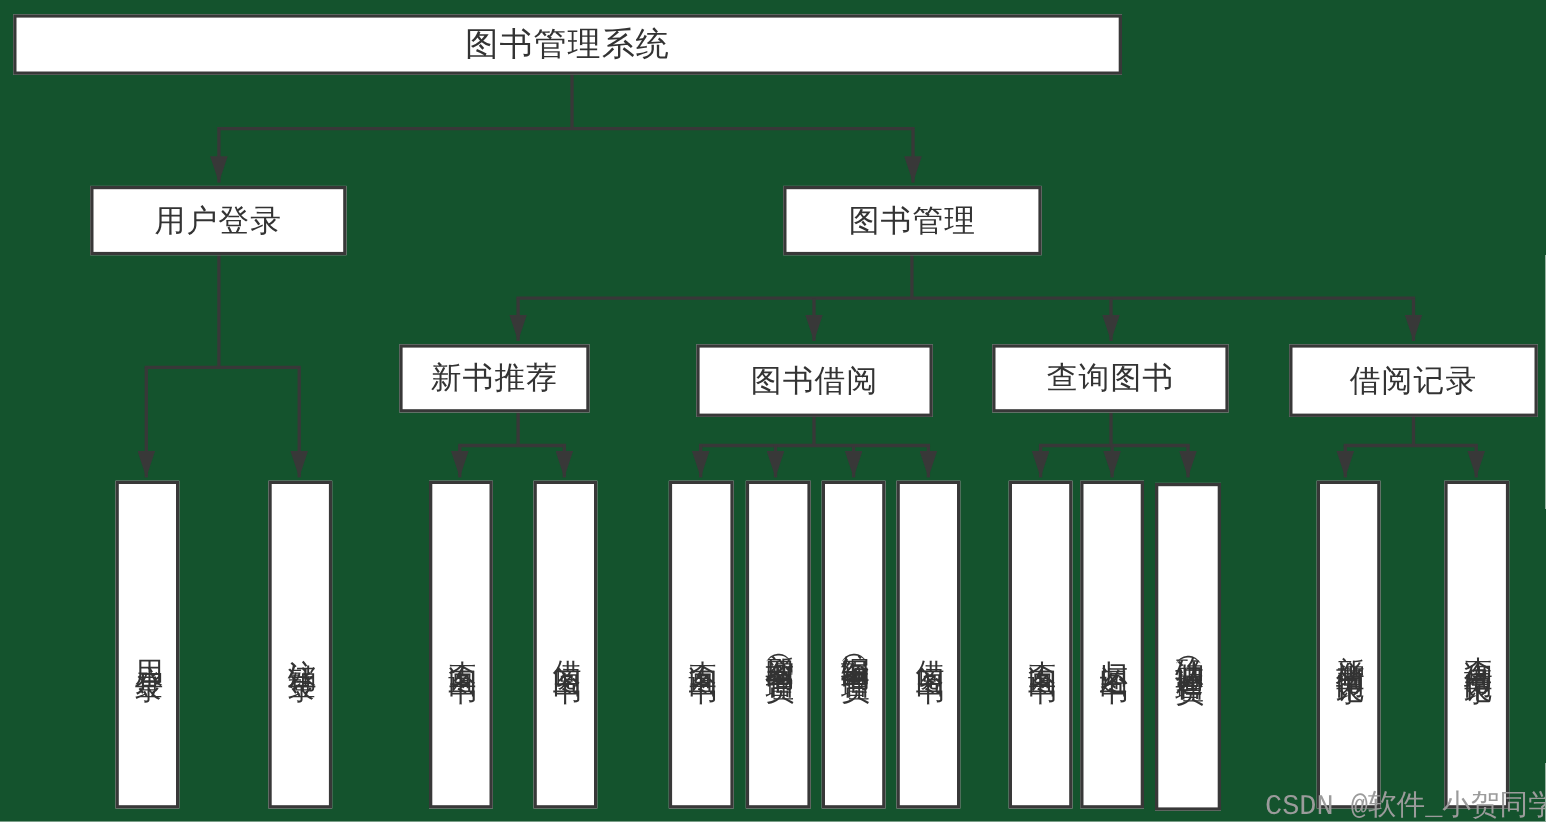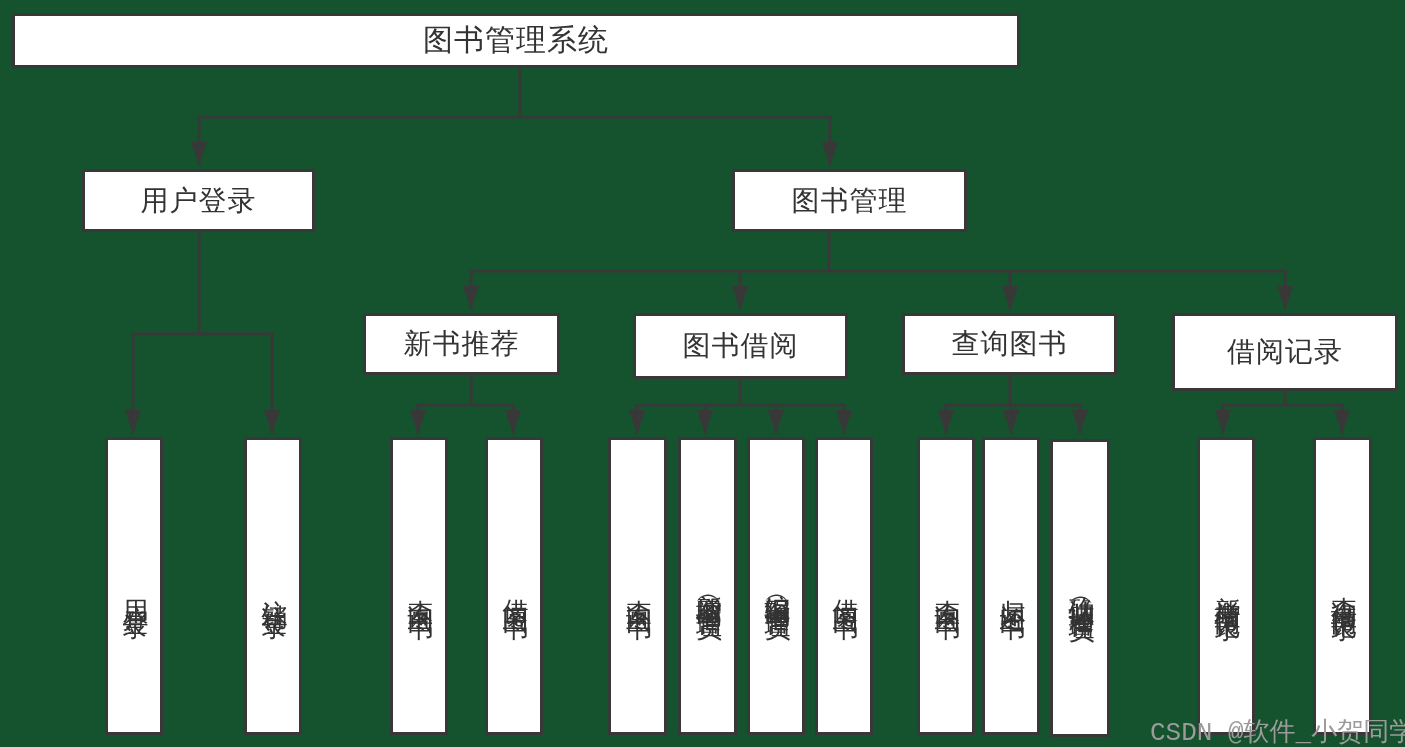--- a/index.html
+++ b/index.html
@@ -109,34 +109,34 @@
     <line x1="1342" y1="405" x2="1342" y2="434" marker-end="url(#arrow)"></line>
   </svg>
 
   <div class="box root" style="left:12px; top:13px; width:1008px; height:55px;">
     <span class="h-label">图书管理系统</span>
   </div>
 
   <div class="box" style="left:82px; top:169px; width:233px; height:63px;">
     <span class="h-label">用户登录</span>
   </div>
-  <div class="box" style="left:712px; top:169px; width:235px; height:63px;margin-left:20px;">
+  <div class="box" style="left:712px; top:169px; width:235px; height:63px;">
     <span class="h-label">图书管理</span>
   </div>
 
-  <div class="box" style="left:363px; top:313px; width:197px; height:62px;">
+  <div class="box" style="left:363px; top:313px; width:173px; height:62px;">
     <span class="h-label">新书推荐</span>
   </div>
   <div class="box" style="left:633px; top:313px; width:215px; height:66px;">
     <span class="h-label">图书借阅</span>
   </div>
   <div class="box" style="left:902px; top:313px; width:215px; height:62px;">
     <span class="h-label">查询图书</span>
   </div>
-  <div class="box" style="left:1172px; top:313px; width:226px; height:78px;">
+  <div class="box" style="left:1172px; top:313px; width:226px; height:66px;">
     <span class="h-label">借阅记录</span>
   </div>
 
   <div class="box" style="left:105px; top:437px; width:58px; height:298px;">
     <span class="v-label ls4">用户登录</span>
   </div>
   <div class="box" style="left:244px; top:437px; width:58px; height:298px;">
     <span class="v-label ls4">注销登录</span>
   </div>
 

